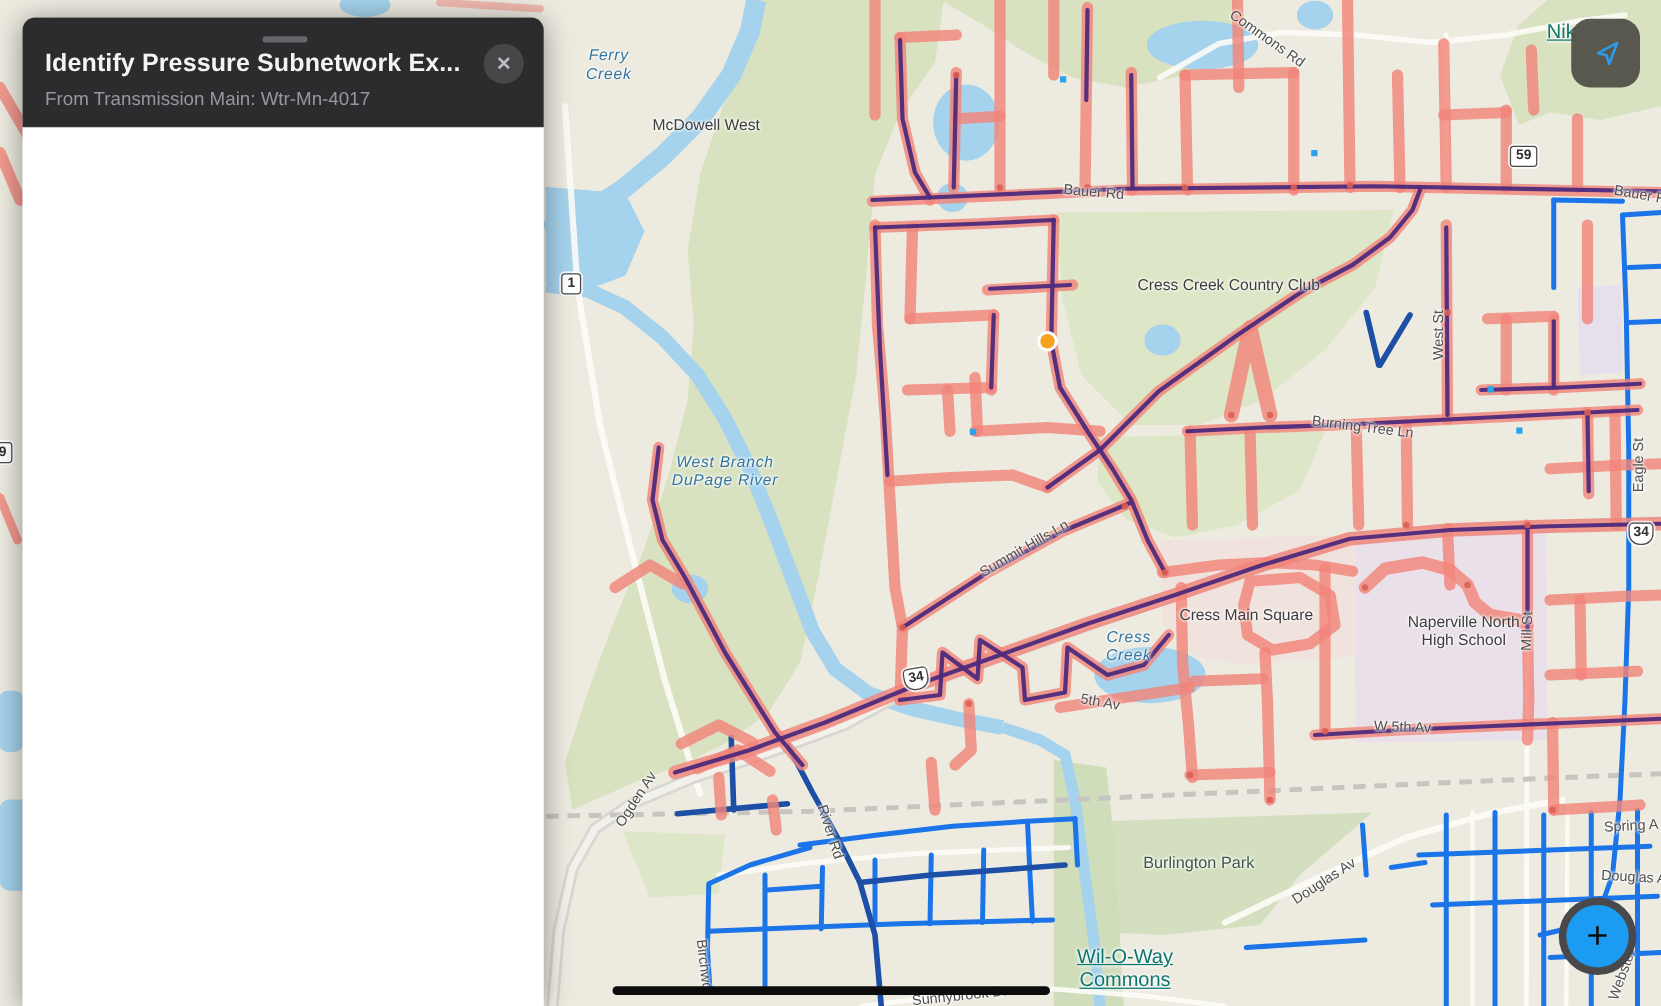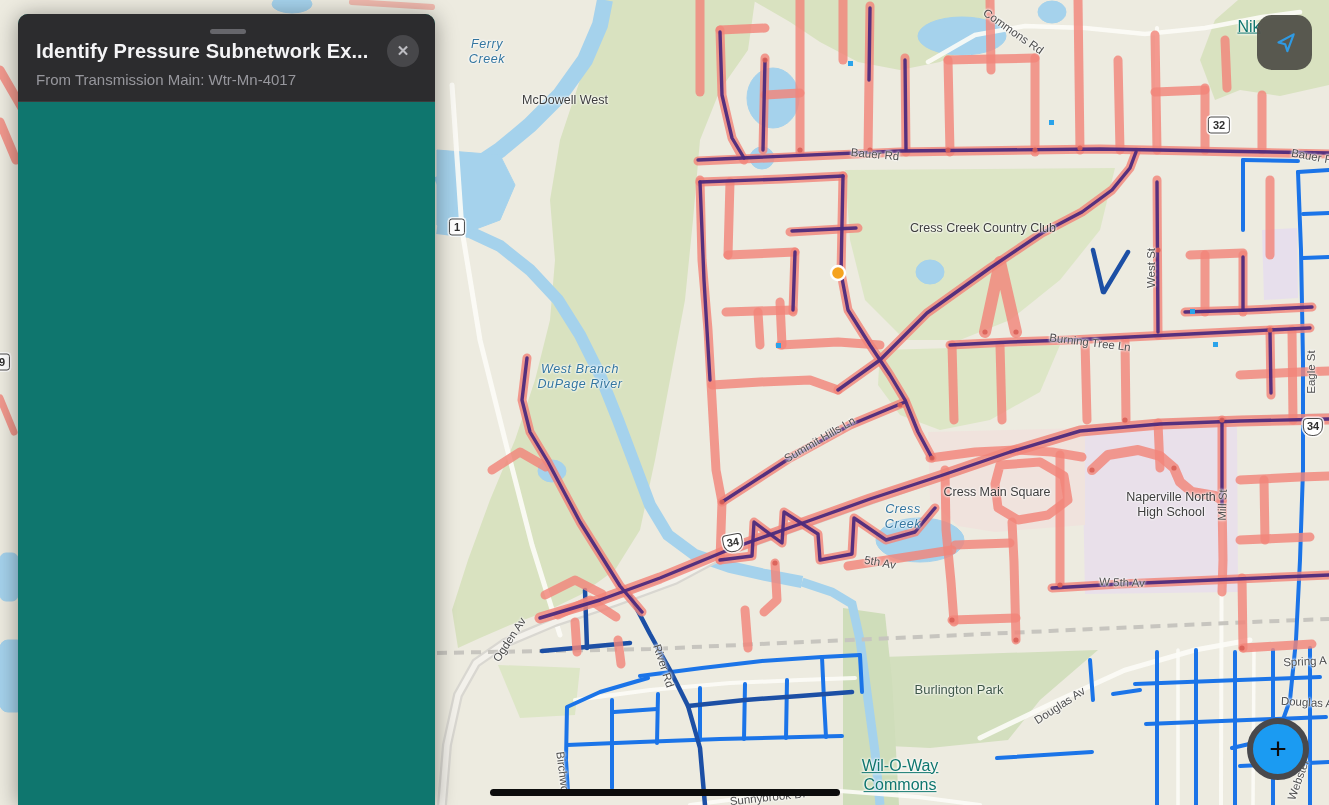--- a/index.html
+++ b/index.html
@@ -30,21 +30,21 @@
     position:absolute; transform:translate(-50%,-50%);
     background:#fff; border:1.6px solid #4a4a4a; border-radius:3px;
     font-size:11px; font-weight:bold; line-height:1; padding:2px 4px 2px;
     color:#2e2e2e; z-index:6; box-shadow:0 0 0 1.5px rgba(255,255,255,.8);
   }
   .shield.badge { border-radius:4px 4px 9px 9px; padding:2px 3px 3px; }
 
   
   #panel {
     position:absolute; left:18px; top:14px; width:417px; bottom:0;
-    background:#0f766e; border-radius:10px 10px 0 0;
+    background:#ffffff; border-radius:10px 10px 0 0;
     box-shadow:0 2px 22px rgba(0,0,0,.4); z-index:20;
     display:flex; flex-direction:column;
   }
   .drag-handle { width:36px; height:5px; border-radius:3px; background:#66666b; margin:9px auto 1px; }
   .panel-header { padding:6px 16px 13px 18px; border-bottom:1px solid #3b3b3d; background:#2c2c2e; border-radius:10px 10px 0 0; }
   .title-row { display:flex; align-items:center; gap:8px; }
   .panel-title {
     flex:1; font-size:20px; font-weight:700; color:#f4f4f6;
     white-space:nowrap; overflow:hidden; letter-spacing:.1px;
   }
@@ -344,21 +344,21 @@
   <div class="lbl street nowrap" style="left:1307px; top:703px; transform:translate(-50%,-50%) rotate(3deg);">Douglas A</div>
   <div class="lbl street nowrap" style="left:1305px; top:662px; transform:translate(-50%,-50%) rotate(-3deg);">Spring A</div>
   <div class="lbl street nowrap" style="left:1152px; top:268px; transform:translate(-50%,-50%) rotate(-90deg);">West St</div>
   <div class="lbl street nowrap" style="left:1312px; top:372px; transform:translate(-50%,-50%) rotate(-90deg);">Eagle St</div>
   <div class="lbl street nowrap" style="left:1223px; top:505px; transform:translate(-50%,-50%) rotate(-88deg);">Mill St</div>
   <div class="lbl street nowrap" style="left:562px; top:772px; transform:translate(-50%,-50%) rotate(83deg);">Birchwo</div>
   <div class="lbl street nowrap" style="left:768px; top:798px; transform:translate(-50%,-50%) rotate(-6deg);">Sunnybrook Dr</div>
   <div class="lbl street nowrap" style="left:1299px; top:780px; transform:translate(-50%,-50%) rotate(-70deg);">Webster</div>
 
   <div class="shield" style="left:457px; top:227px;">1</div>
-  <div class="shield" style="left:1219px; top:125px;">32</div>
+  <div class="shield" style="left:1219px; top:125px;">59</div>
   <div class="shield badge" style="left:733px; top:543px; transform:translate(-50%,-50%) rotate(-10deg);">34</div>
   <div class="shield badge" style="left:1313px; top:427px;">34</div>
   <div class="shield" style="left:2px; top:362px;">9</div>
 </div>
 
 <div id="panel">
   <div class="panel-header">
     <div class="drag-handle"></div>
     <div class="title-row">
       <div class="panel-title">Identify Pressure Subnetwork Ex...</div>

